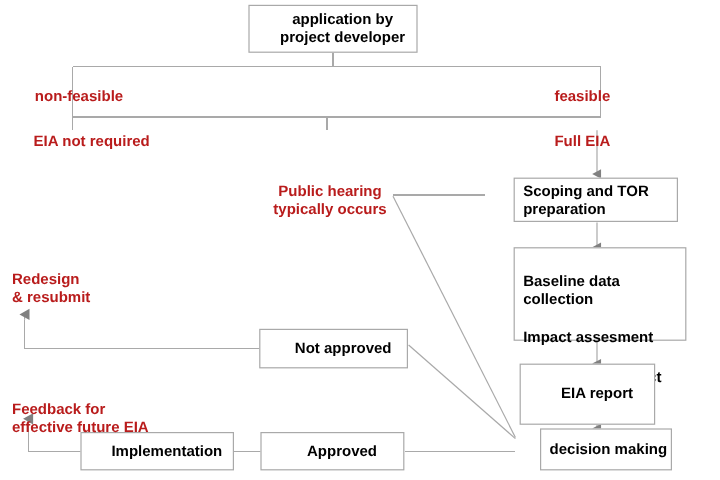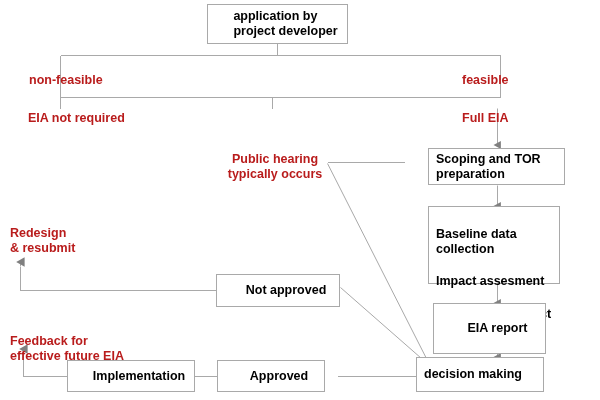--- a/index.html
+++ b/index.html
@@ -34,20 +34,21 @@
     box-sizing: border-box;
     border: 1px solid #a9a9a9;
     background: #ffffff;
     font-weight: bold;
     font-size: 12.5px;
     line-height: 1.18;
     color: #000000;
     display: flex;
     align-items: center;
     justify-content: center;
+    text-align: center;
     white-space: pre-line;
     padding-left: 16px;
   }
   .node.left {
     justify-content: flex-start;
     text-align: left;
     padding-left: 7px;
   }
   .label {
     position: absolute;
@@ -132,41 +133,41 @@
   <div class="node" style="left:207px; top:4px; width:141px; height:40px;">
     <span>application by
 project developer</span>
   </div>
 
   <div class="node left" style="left:428px; top:148px; width:137px; height:37px;">
     <span>Scoping and TOR
 preparation</span>
   </div>
 
-  <div class="node stack" style="left:428px; top:206px; width:132px; height:78px;">
+  <div class="node stack" style="left:428px; top:206px; width:144px; height:78px;">
     <span class="ln">Baseline data
 collection</span>
     <span class="ln">Impact assesment</span>
     <span class="ln">Mitigation &amp; impact
 management</span>
   </div>
 
   <div class="node" style="left:433px; top:303px; width:113px; height:51px;">
     <span>EIA report</span>
   </div>
 
-  <div class="node left" style="left:416px; top:357px; width:128px; height:35px;">
+  <div class="node left" style="left:450px; top:357px; width:110px; height:35px;">
     <span>decision making</span>
   </div>
 
   <div class="node" style="left:216px; top:274px; width:124px; height:33px;">
     <span>Not approved</span>
   </div>
 
-  <div class="node" style="left:217px; top:360px; width:108px; height:32px;">
+  <div class="node" style="left:217px; top:360px; width:120px; height:32px;">
     <span>Approved</span>
   </div>
 
   <div class="node" style="left:67px; top:360px; width:128px; height:32px;">
     <span>Implementation</span>
   </div>
 
   <div class="label left" style="left:29px; top:73px;">non-feasible</div>
 
   <div class="label left" style="left:462px; top:73px;">feasible</div>

